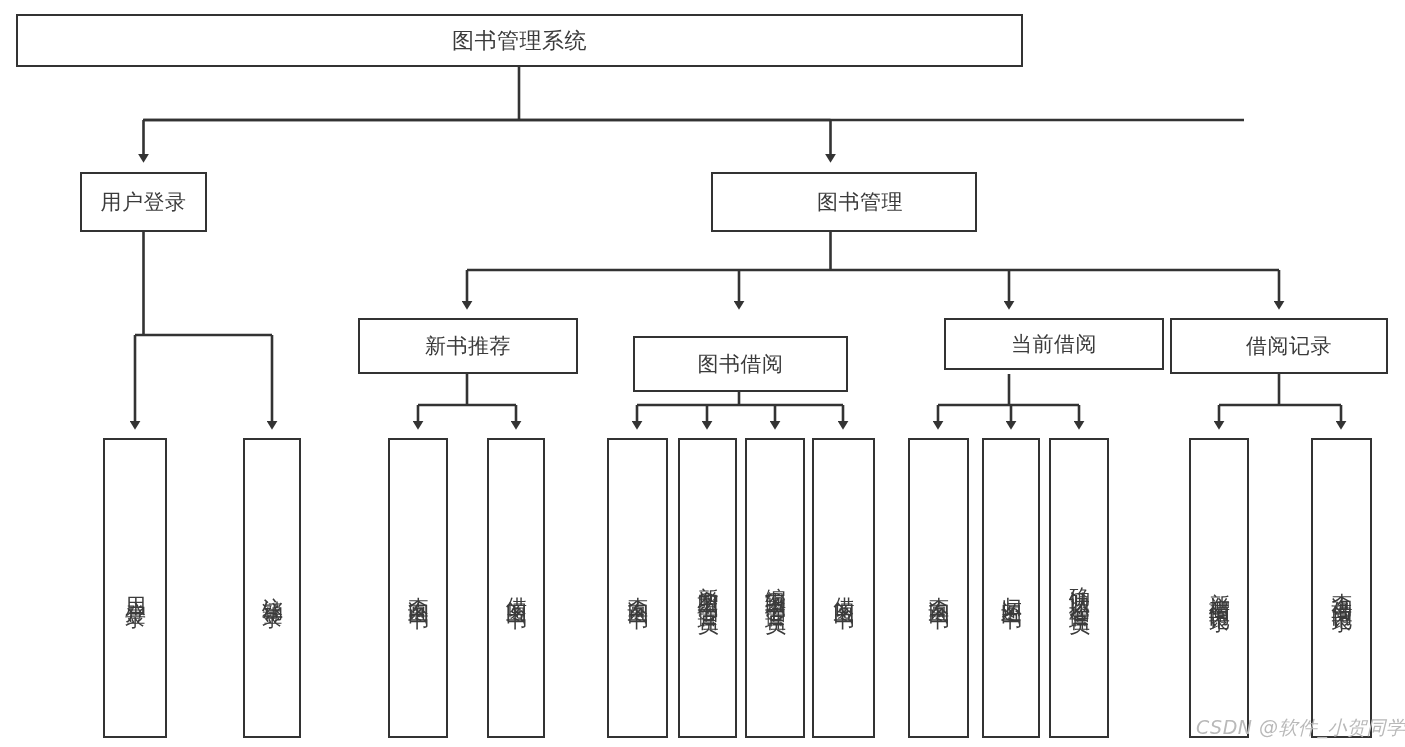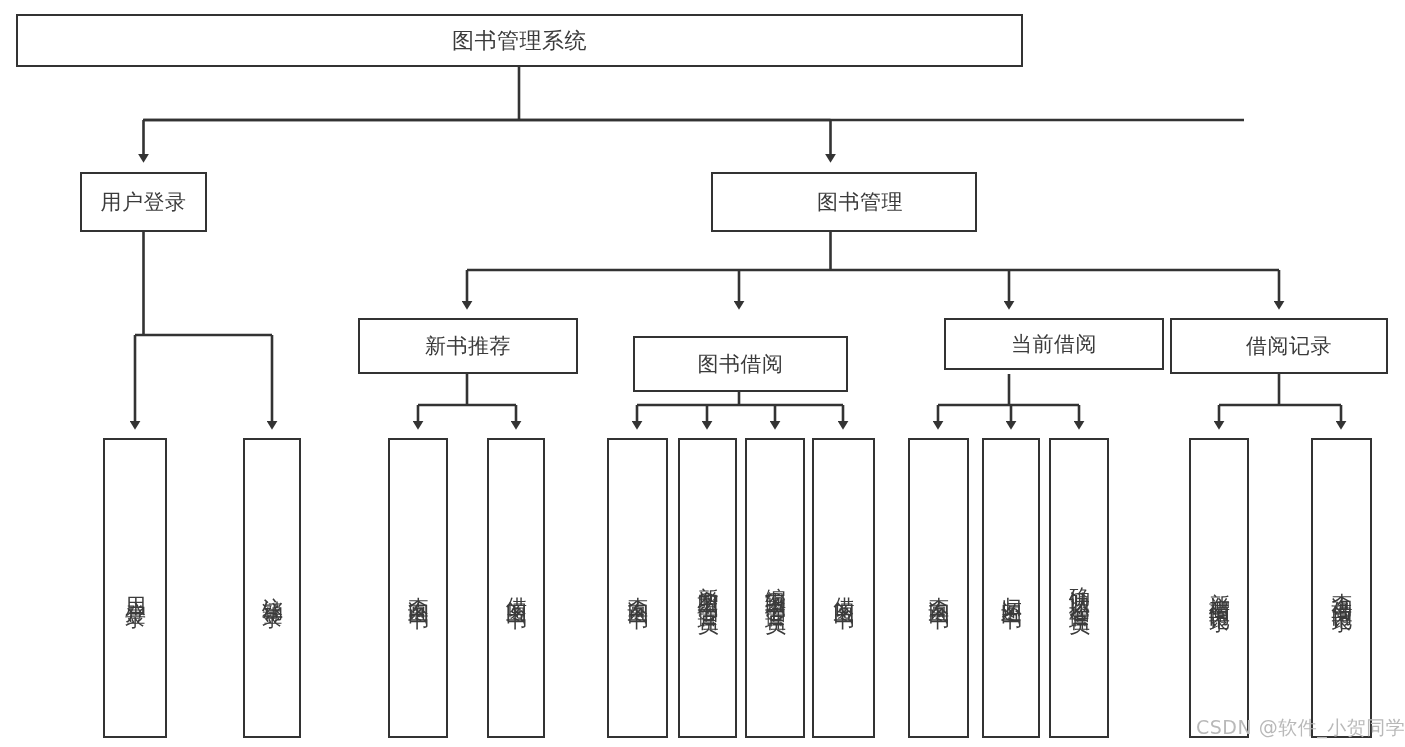--- a/index.html
+++ b/index.html
@@ -204,15 +204,15 @@
   </div>
 
   <div class="node vert" style="left:1189px;top:438px;width:60px;height:300px;">
     <span class="label">新增借阅记录</span>
   </div>
 
   <div class="node vert" style="left:1311px;top:438px;width:61px;height:300px;">
     <span class="label">查询借阅记录</span>
   </div>
 
-  <div class="watermark" style="left:1196px;top:715px;">CSDN @软件_小贺同学</div>
+  <div class="watermark" style="left:1196px;top:715px;font-style:italic;">CSDN @软件_小贺同学</div>
 
 </div>
 
 </body></html>

